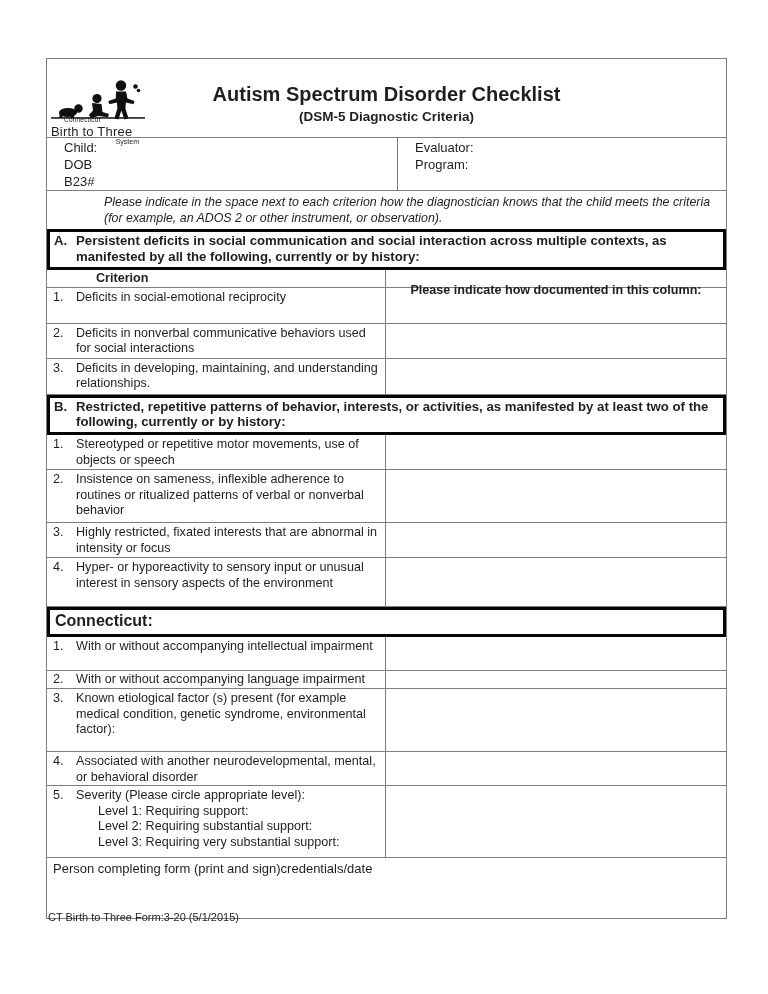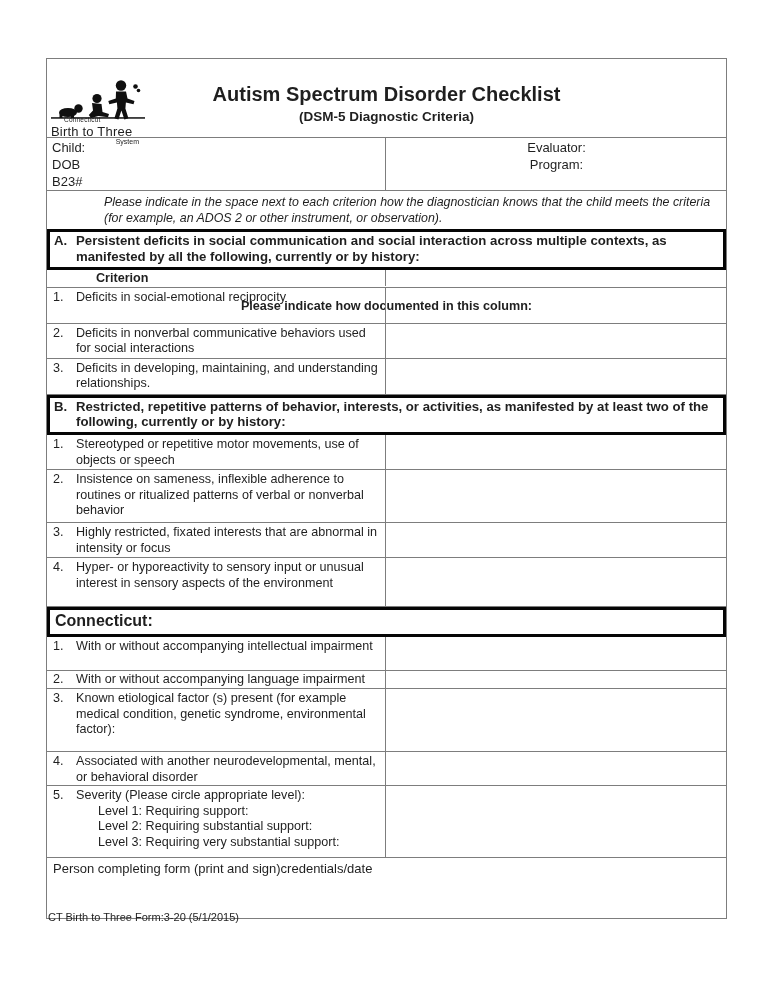--- a/index.html
+++ b/index.html
@@ -11,61 +11,61 @@
   }
   .form {
     position: absolute; left: 46px; top: 58px; width: 681px;
     border: 1px solid #7d7d7d; background: #fff;
   }
   .row { display: flex; border-bottom: 1px solid #7d7d7d; font-size: 12.6px; line-height: 15.5px; }
   .cell-l {
     width: 339px; flex-shrink: 0; border-right: 1px solid #7d7d7d;
     display: flex; padding: 2px 4px 1px 6px;
   }
-  .cell-r { flex: 1; text-align: center; }
+  .cell-r { flex: 1; }
   .num { width: 23px; flex-shrink: 0; }
   .txt { flex: 1; padding-right: 2px; }
 
   
   .header-row {
     height: 79px; border-bottom: 1px solid #7d7d7d;
     position: relative; text-align: center; padding-top: 24px;
   }
   .title { font-size: 20px; font-weight: bold; }
   .subtitle { font-size: 13.5px; font-weight: bold; margin-top: 3px; }
   .logo { position: absolute; left: 4px; top: 21px; width: 122px; text-align: left; line-height: 1; }
   .logo svg { display: block; }
   .logo-t1 { font-size: 6.5px; margin: -3px 0 0 13px; letter-spacing: 0.2px; }
   .logo-t2 { font-size: 13px; margin-top: 1px; letter-spacing: 0.2px; }
   .logo-t3 { font-size: 7px; width: 88px; text-align: right; margin-top: 0px; }
 
   
   .info-row { height: 53px; font-size: 13px; line-height: 17px; }
-  .info-row .cell-l, .info-row .cell-r { padding: 1px 4px 0 5px; display: block; }
+  .info-row .cell-l, .info-row .cell-r { padding: 1px 4px 0 5px; display: block; margin-left: 12px; }
 
   
   .instr-row {
     height: 38px; padding: 3px 8px 0 57px;
     font-style: italic; font-size: 12.4px; line-height: 16px;
   }
 
   
   .sec-head {
     display: flex; border: 3px solid #050505;
     font-weight: bold; font-size: 13.2px; line-height: 15.8px;
     padding: 1px 6px 2px 4px;
   }
   .sec-label { width: 22px; flex-shrink: 0; }
   .spec-head {
     border: 3px solid #050505; font-weight: bold; font-size: 16px;
     padding: 2px 6px 4px 5px; line-height: 18px;
   }
 
   
-  .colhead { height: 18px; font-weight: bold; flex-direction: column; }
+  .colhead { height: 18px; font-weight: bold; }
   .colhead .cell-l { padding: 1px 0 0 49px; display: block; }
   .colhead .cell-r { text-align: center; padding-top: 13px; }
 
   .sub { margin-left: 22px; }
 
   
   .sig-row {
     height: 60px; border-bottom: none; font-size: 13px;
     padding: 3px 6px 0 6px; position: relative; display: block;
   }

